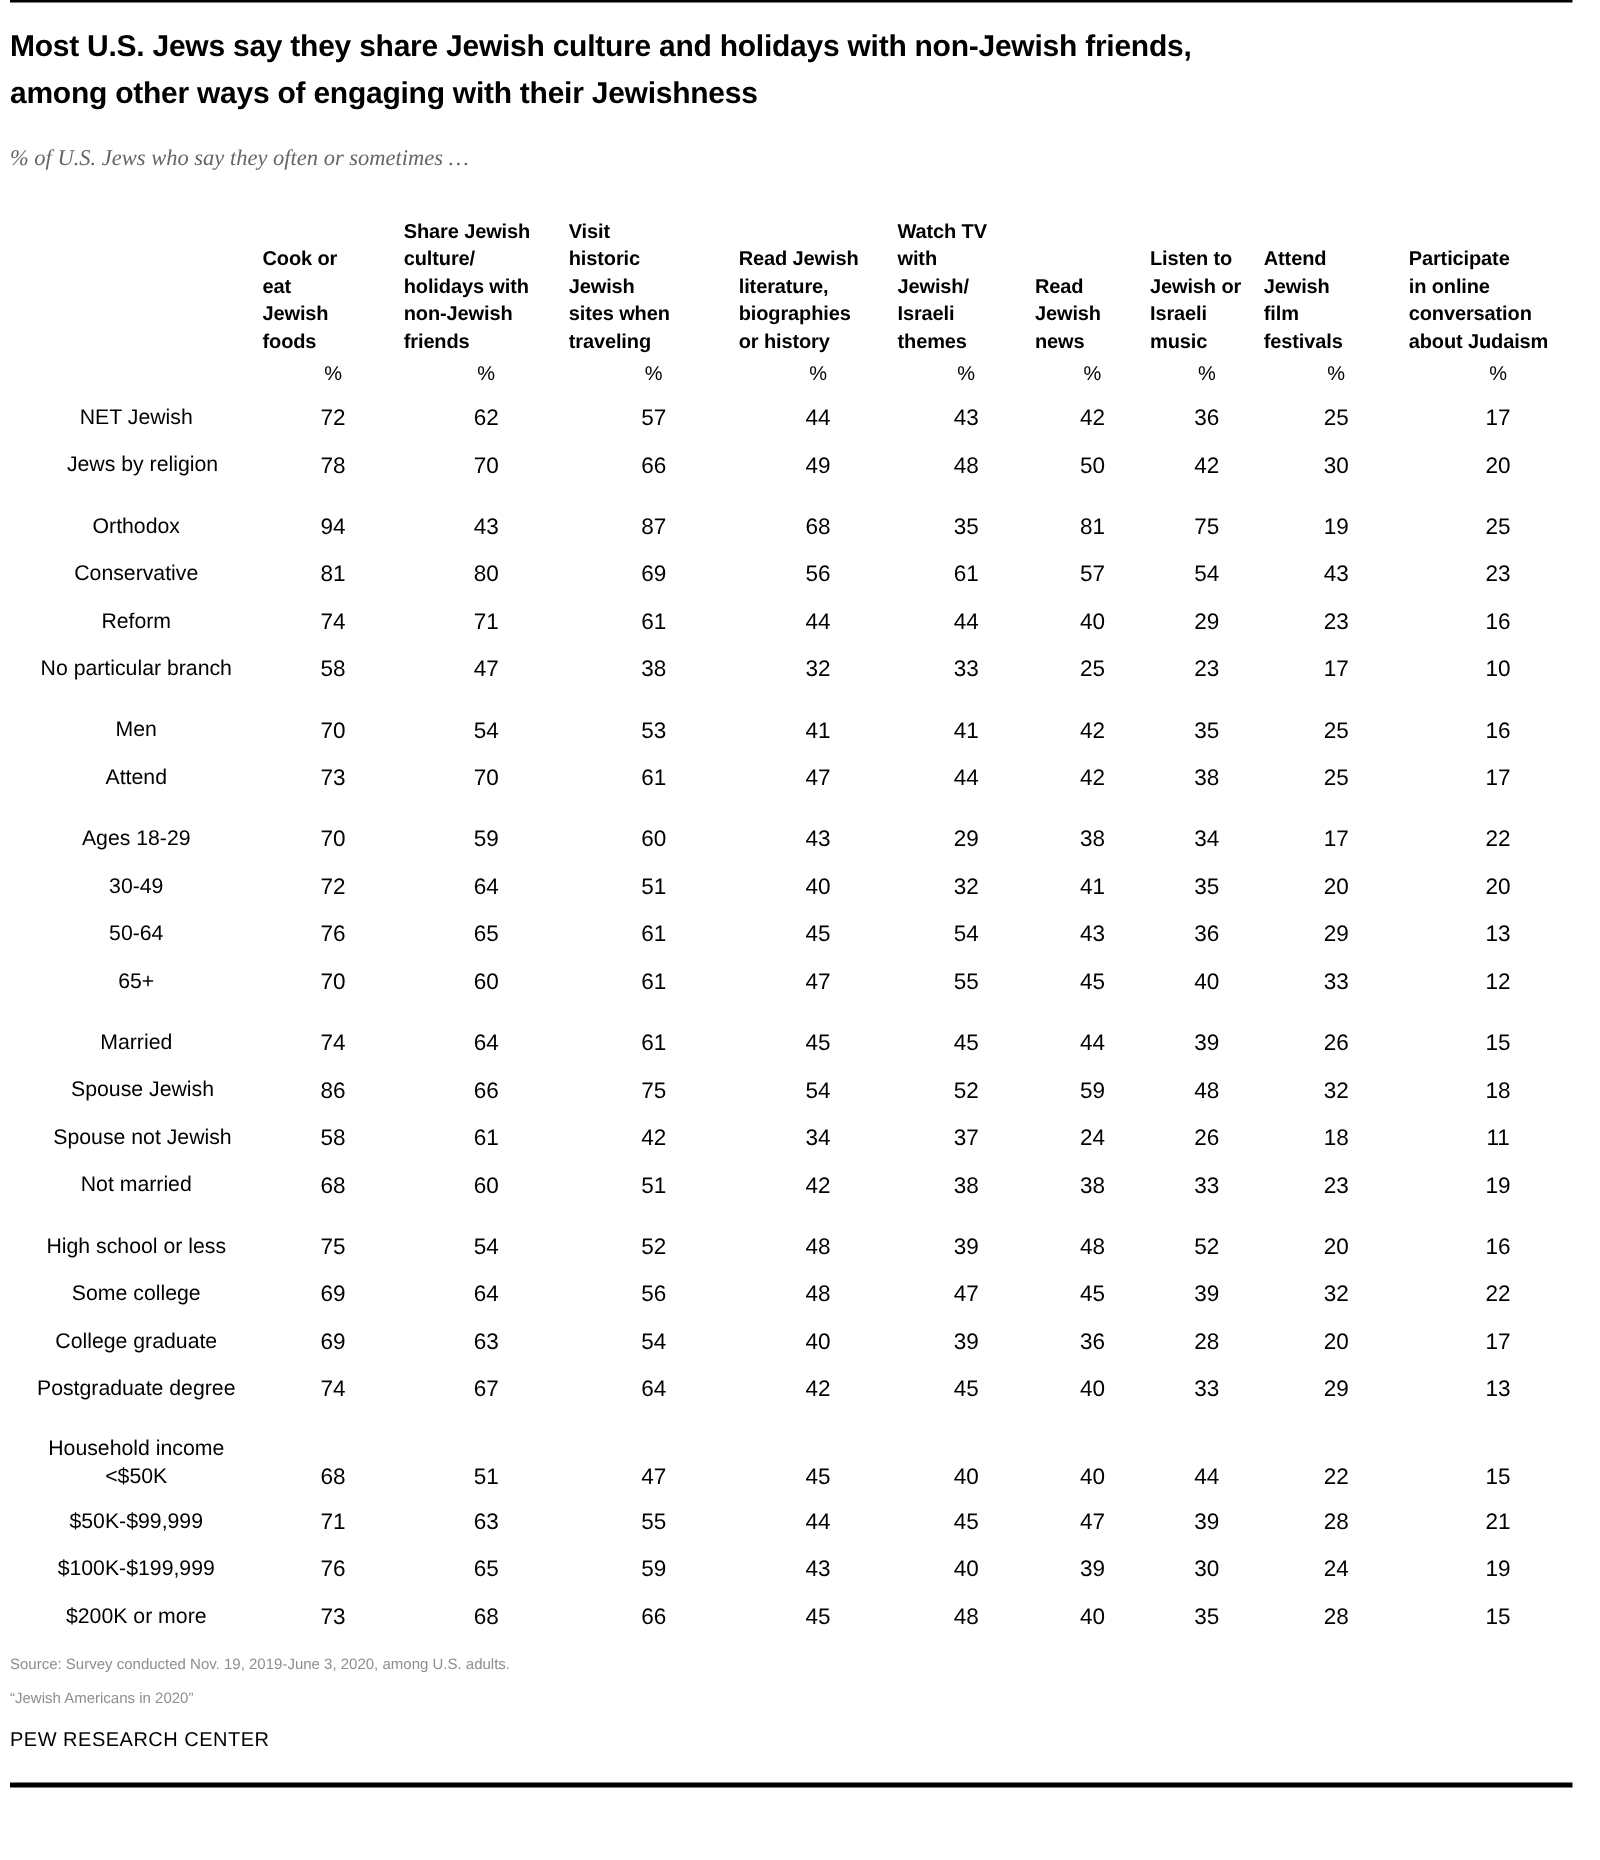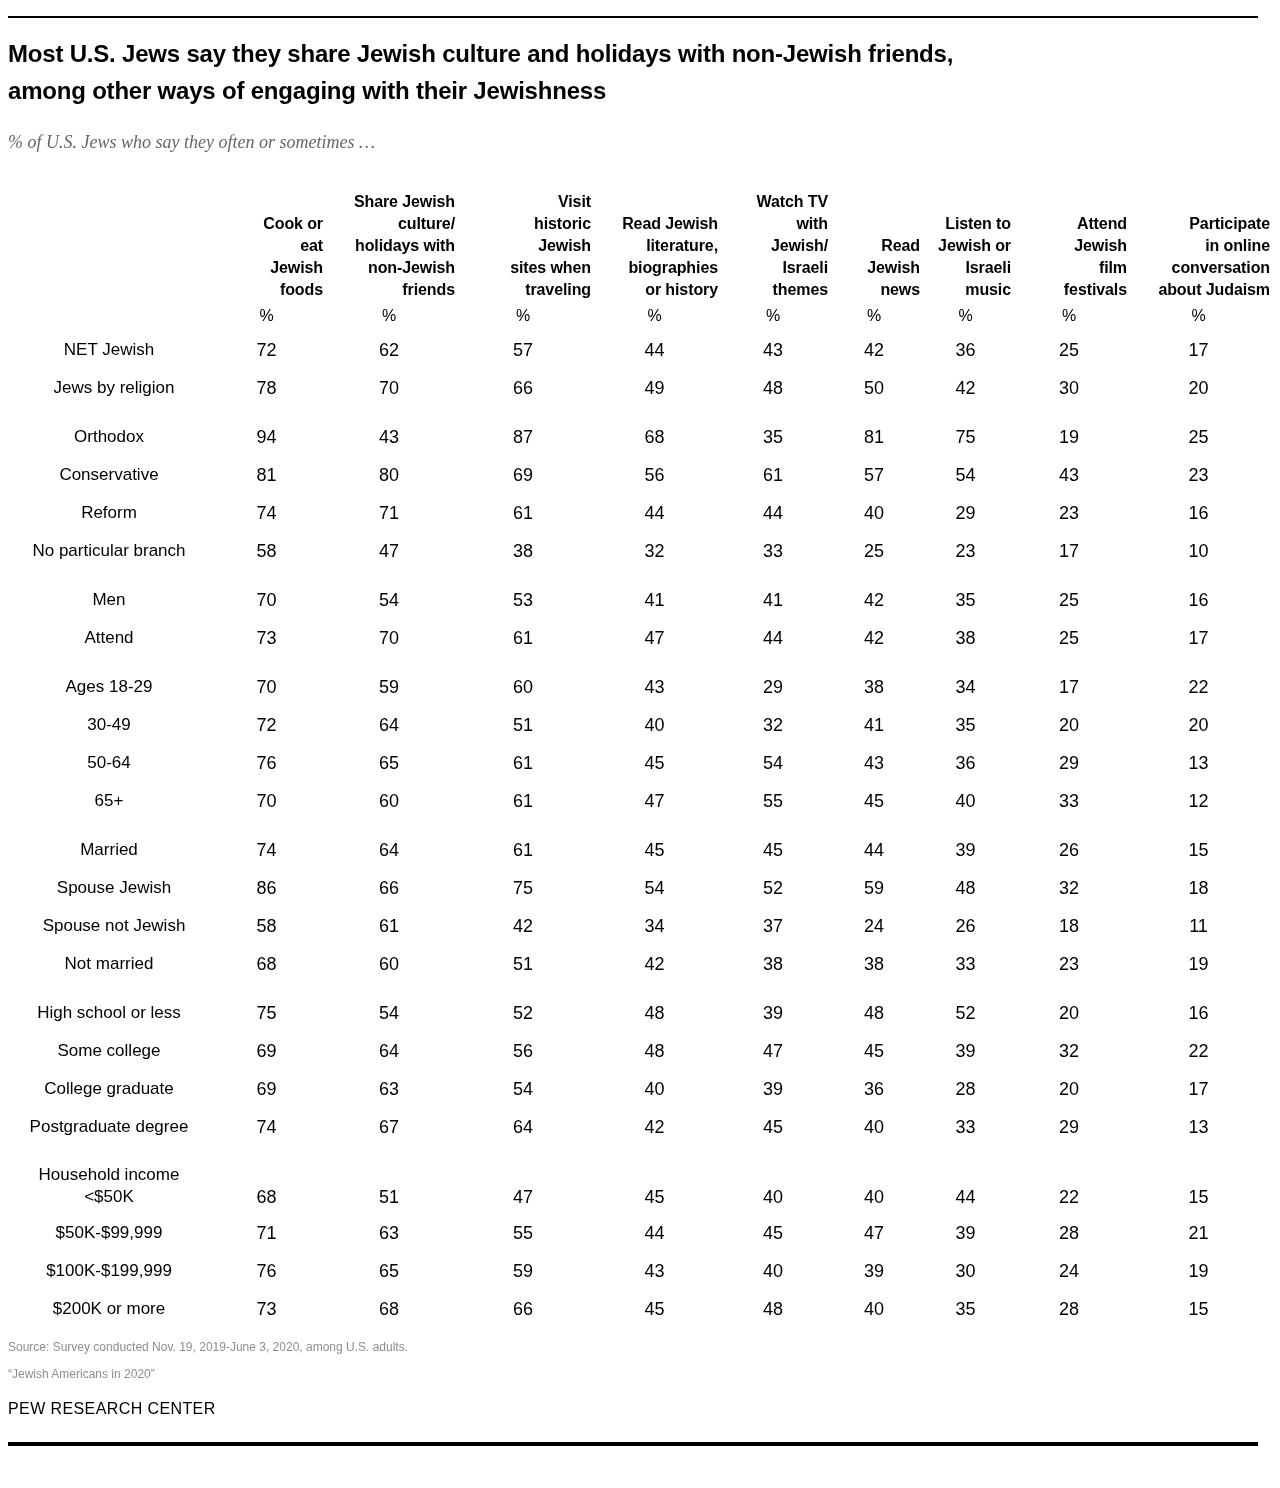--- a/index.html
+++ b/index.html
@@ -4,21 +4,21 @@
 <style>
   html, body { margin: 0; padding: 0; }
   body {
     width: 1280px; height: 1488px;
     background: #ffffff;
     font-family: "Liberation Sans", sans-serif;
     color: var(--body-black, #000);
     overflow: hidden;
     box-sizing: border-box;
   }
-  .page { padding: 16px 10px 0 8px; }
+  .page { padding: 0 10px 0 8px; }
   .rule-top { width: 1250px; border-top: 2px solid var(--rule-black, #000); }
   .rule-bottom { width: 1250px; border-top: 4px solid var(--rule-black, #000); margin-top: 24px; }
   .title {
     margin: 17px 0 0 0;
     font-size: 24px; line-height: 37px; font-weight: bold;
     letter-spacing: -0.2px;
     white-space: pre-line;
     color: var(--title-black, #000);
   }
   .subtitle {
@@ -30,21 +30,21 @@
   }
   table.data {
     border-collapse: collapse;
     table-layout: fixed;
     width: 1262px;
     margin-top: 37px;
   }
   table.data th, table.data td { padding: 0; box-sizing: border-box; }
   .colhead {
     vertical-align: bottom;
-    text-align: right;
+    text-align: left;
     font-weight: bold;
     font-size: 16px; line-height: 22px;
     letter-spacing: -0.1px;
     white-space: pre-line;
     padding-bottom: 2px;
   }
   .unit-row td {
     height: 30px;
     text-align: center;
     vertical-align: middle;

